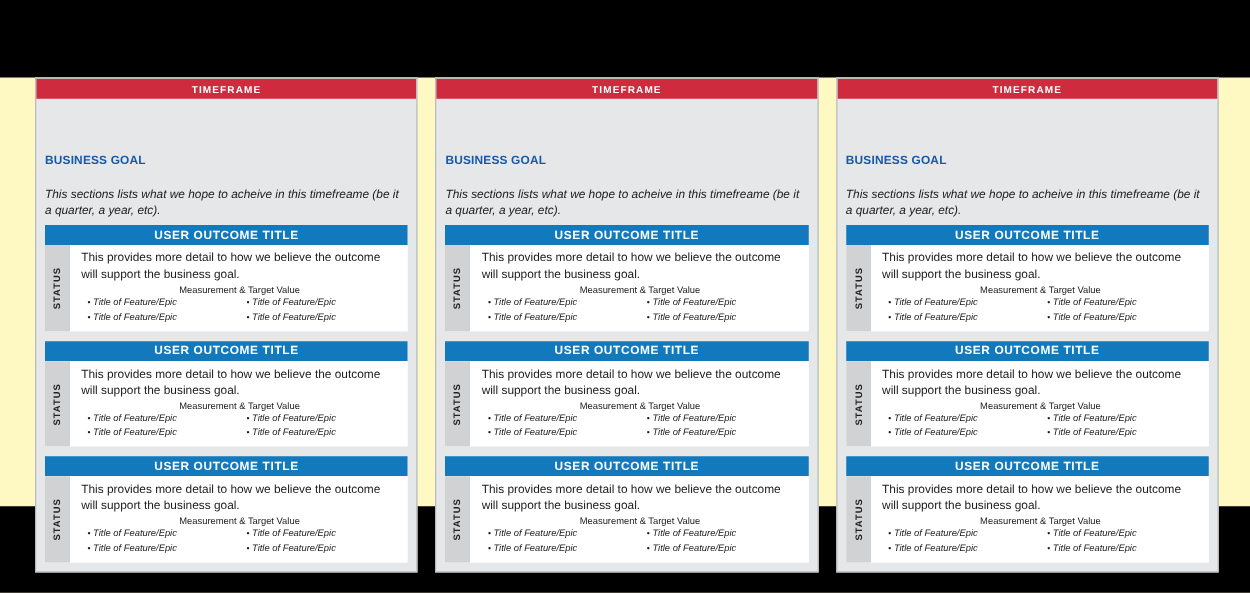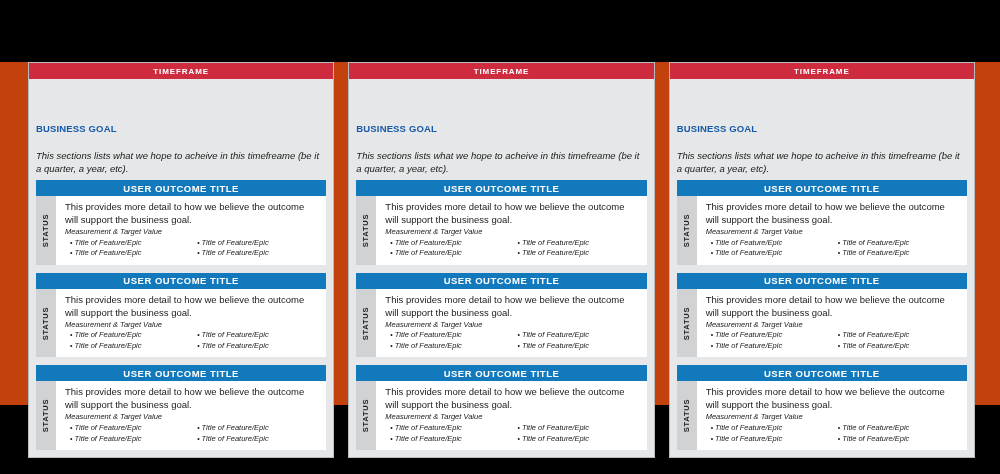--- a/index.html
+++ b/index.html
@@ -13,21 +13,21 @@
     overflow: hidden;
     font-family: "Liberation Sans", sans-serif;
     -webkit-font-smoothing: antialiased;
   }
 
   
   .canvas {
     position: relative;
     width: 1000px;
     height: 405px;
-    background: #c2410c;
+    background: #fef9c3;
   }
 
   
   .top-banner {
     position: absolute;
     left: 0;
     top: 0;
     width: 1000px;
     height: 62px;
     background: #000000;
@@ -173,25 +173,25 @@
     box-sizing: border-box;
     min-width: 0;
   }
 
   .outcome-detail {
     font-size: 9.5px;
     line-height: 13px;
     color: #1a1a1a;
   }
   .outcome-measure {
-    font-style: italic;
     font-size: 7.5px;
     line-height: 10px;
     color: #1a1a1a;
     margin-top: 1px;
+    text-align: center;
   }
 
   .feature-grid {
     margin-top: auto;
     display: grid;
     grid-template-columns: 1fr 1fr;
     column-gap: 6px;
     row-gap: 0px;
     padding-bottom: 2px;
     padding-left: 5px;

